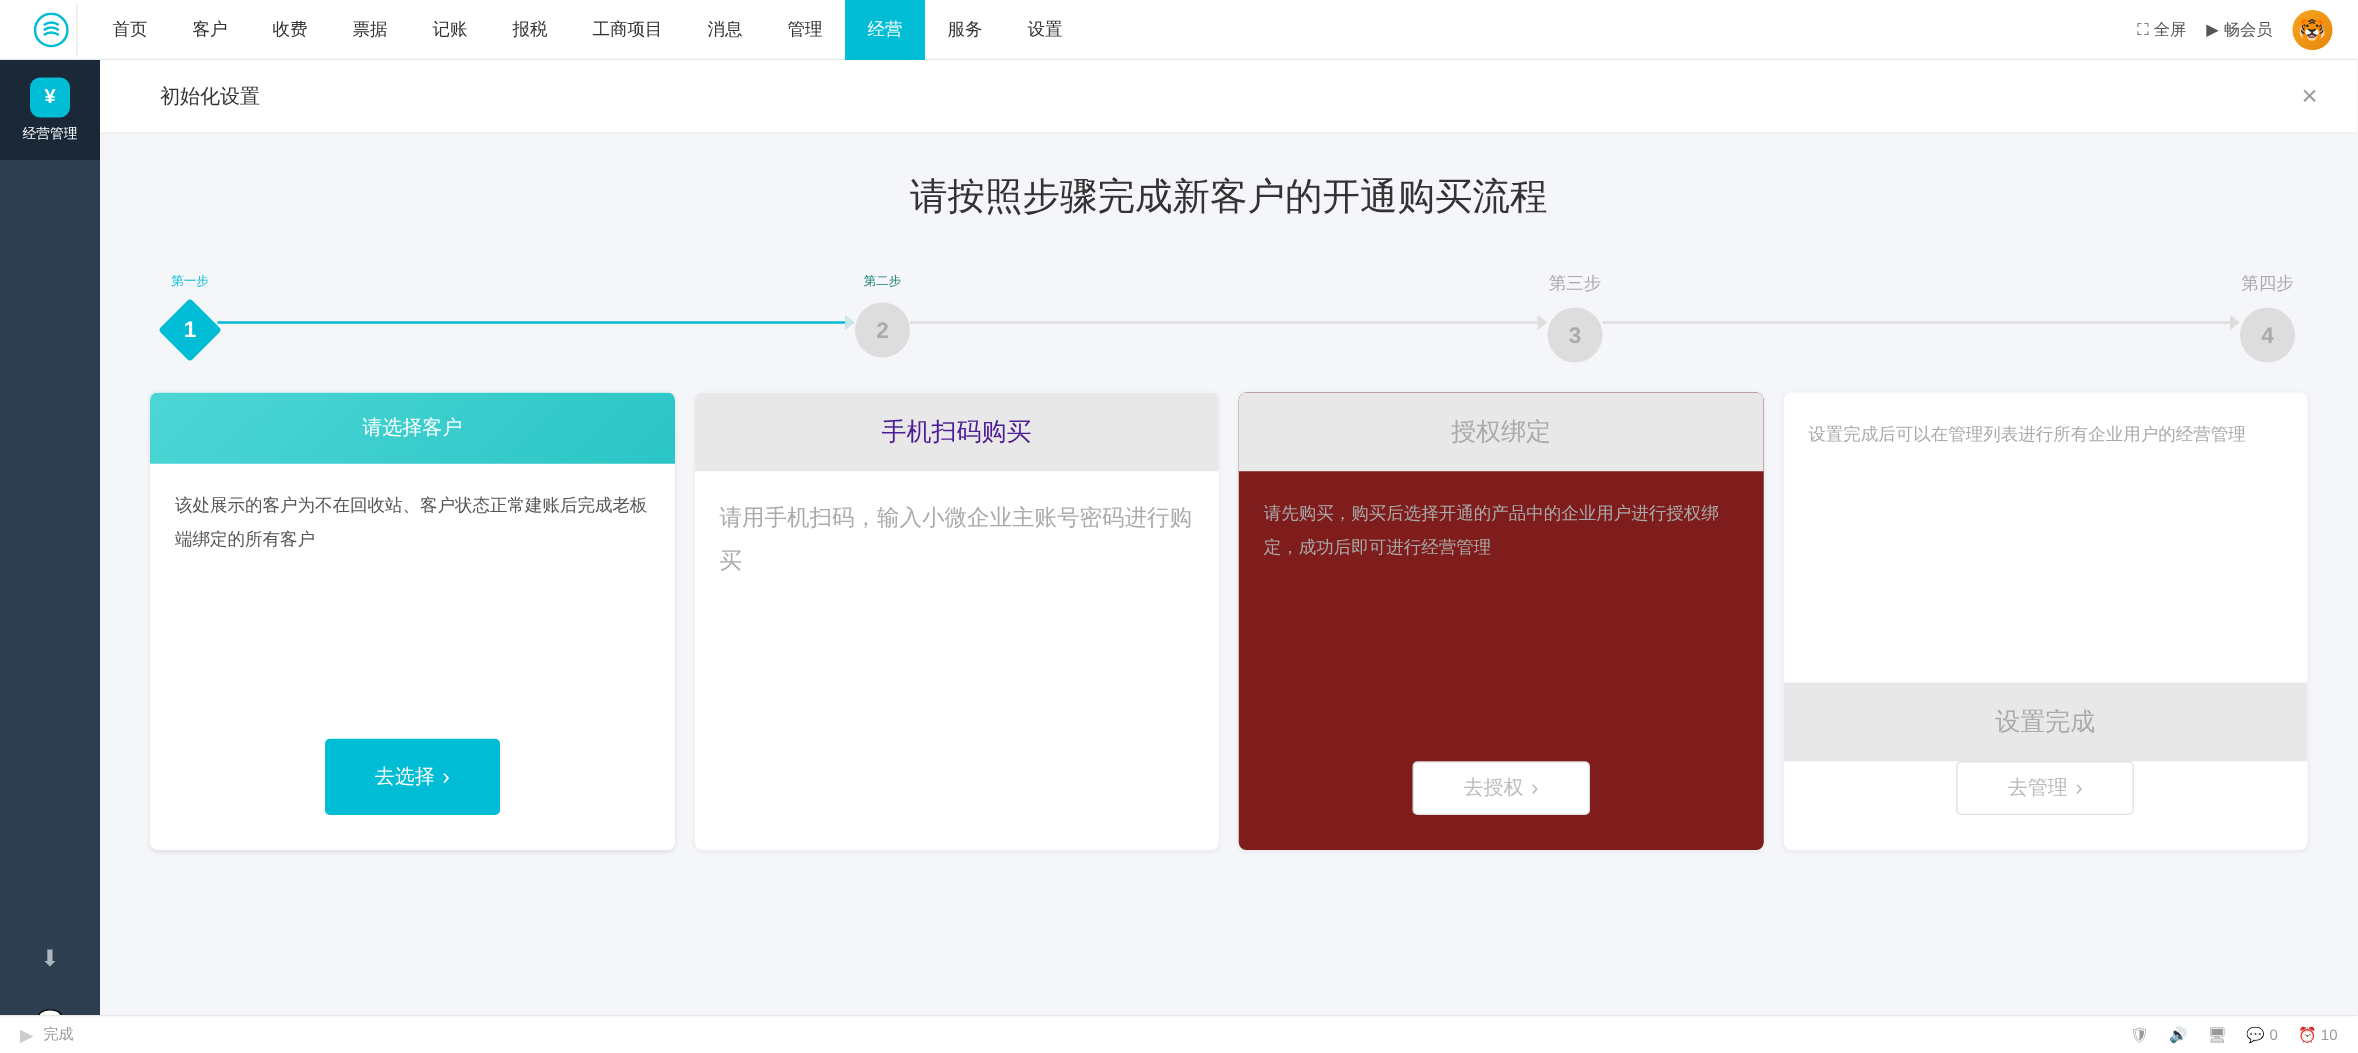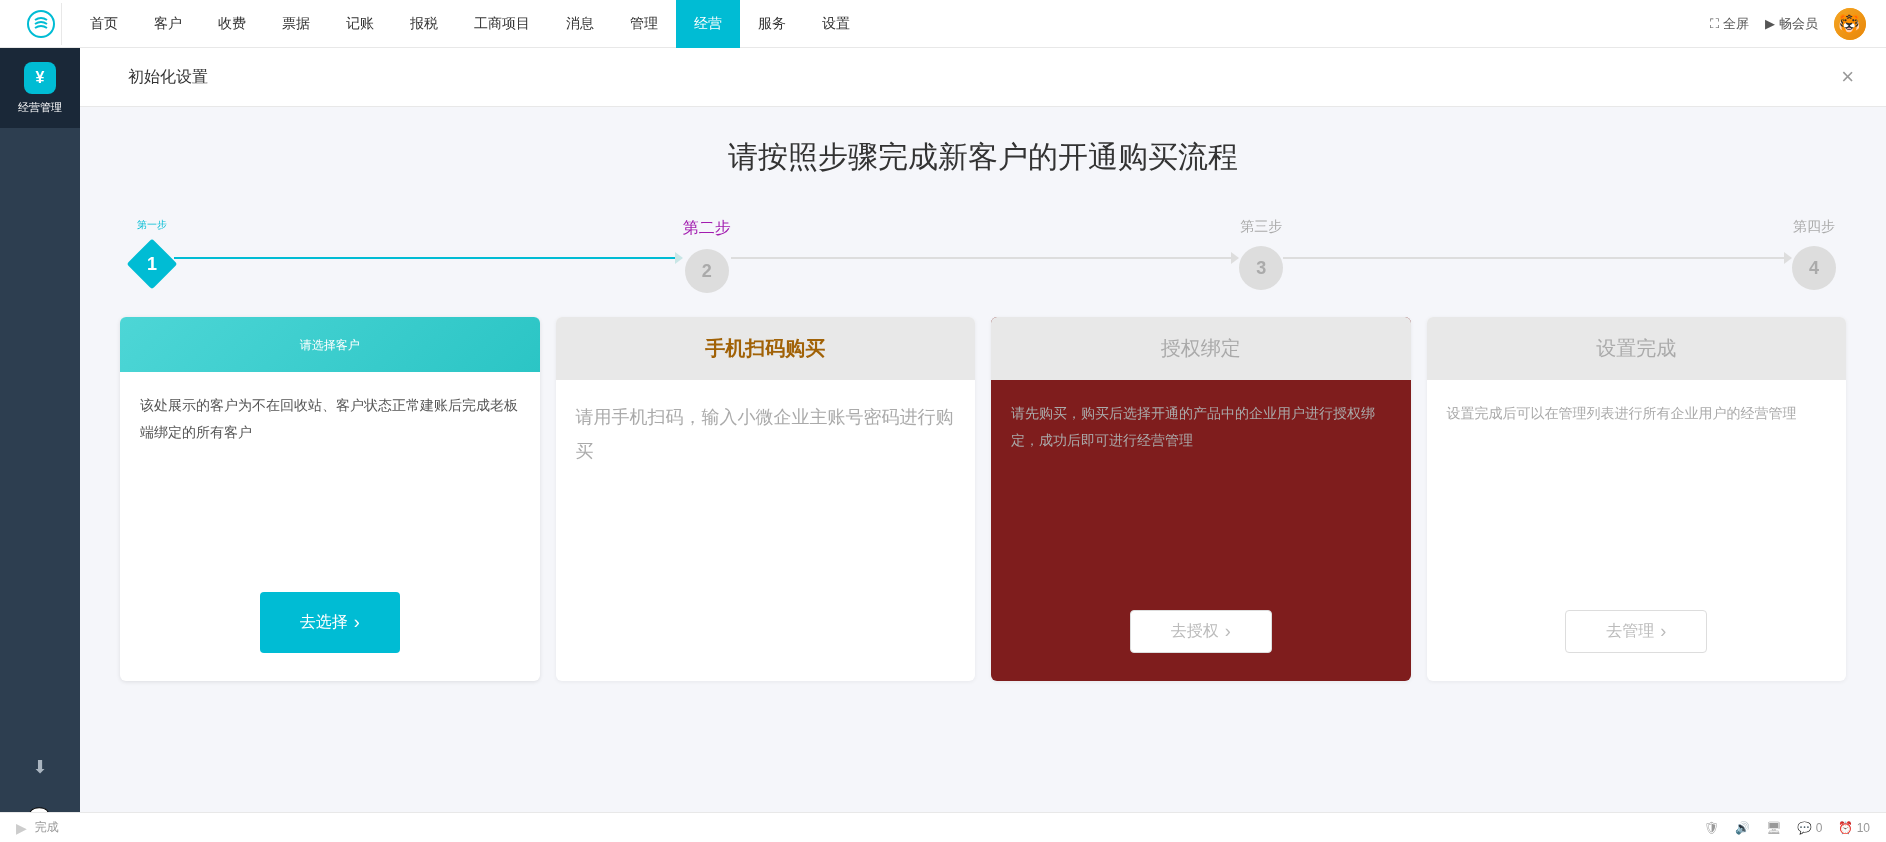--- a/index.html
+++ b/index.html
@@ -190,21 +190,21 @@
           <span style="position:absolute;top:50%;left:50%;transform:translate(-50%,-50%);color:#fff;font-size:18px;font-weight:bold;z-index:3;">1</span>
         </div>
       </div>
 
       <div class="conn-col">
         <div style="flex:1;height:2px;background:#00bcd4;"></div>
         <div style="width:0;height:0;border-top:6px solid transparent;border-bottom:6px solid transparent;border-left:8px solid #c8e6e6;"></div>
       </div>
 
       <div style="display:flex;flex-direction:column;align-items:center;flex:0 0 auto;">
-        <span style="font-size:16px;color:#a21caf;margin-bottom:10px;">第二步</span>
+        <span style="font-size:10px;color:#0f766e;margin-bottom:10px;">第二步</span>
         <div style="width:44px;height:44px;border-radius:50%;background:#ddd;display:flex;align-items:center;justify-content:center;font-size:18px;font-weight:bold;color:#aaa;">
           <span>2</span>
         </div>
       </div>
 
       <div class="conn-col">
         <div style="flex:1;height:2px;background:#ddd;"></div>
         <div style="width:0;height:0;border-top:6px solid transparent;border-bottom:6px solid transparent;border-left:8px solid #ddd;"></div>
       </div>
 
@@ -225,58 +225,58 @@
         <div style="width:44px;height:44px;border-radius:50%;background:#ddd;display:flex;align-items:center;justify-content:center;font-size:18px;font-weight:bold;color:#aaa;">
           <span>4</span>
         </div>
       </div>
     </div>
 
     <div class="cards-row">
 
       <div class="step-card" style="background:#fff;border-radius:6px;overflow:hidden;box-shadow:0 1px 4px rgba(0,0,0,0.1);">
         <div style="background:linear-gradient(135deg,#4dd6d6,#2bc5c5);padding:18px 20px;text-align:center;">
-          <span style="font-size:12px;color:#fff;font-weight:500;">请选择客户</span>
+          <span style="font-size:16px;color:#fff;font-weight:500;">请选择客户</span>
         </div>
         <div style="padding:20px;flex:1;font-size:14px;color:#555;line-height:1.9;min-height:220px;">该处展示的客户为不在回收站、客户状态正常建账后完成老板端绑定的所有客户</div>
         <div style="padding:0 20px 28px;display:flex;justify-content:center;">
           <button class="btn-select">
             <span>去选择</span>
             <span style="font-size:18px;">›</span>
           </button>
         </div>
       </div>
 
       <div class="step-card" style="background:#fff;border-radius:6px;overflow:hidden;box-shadow:0 1px 4px rgba(0,0,0,0.06);">
         <div style="background:#e8e8e8;padding:18px 20px;text-align:center;">
-          <span style="font-size:20px;color:#a16207;font-weight:700;">手机扫码购买</span>
+          <span style="font-size:20px;color:#4c1d95;font-weight:400;">手机扫码购买</span>
         </div>
         <div style="padding:20px;flex:1;font-size:18px;color:#aaa;line-height:1.9;min-height:220px;">请用手机扫码，输入小微企业主账号密码进行购买</div>
         <div style="padding:0 20px 28px;display:flex;justify-content:center;">
         </div>
       </div>
 
       <div class="step-card" style="background:#7f1d1d;border-radius:6px;overflow:hidden;box-shadow:0 1px 4px rgba(0,0,0,0.06);">
         <div style="background:#e8e8e8;padding:18px 20px;text-align:center;">
           <span style="font-size:20px;color:#aaa;font-weight:500;">授权绑定</span>
         </div>
         <div style="padding:20px;flex:1;font-size:14px;color:#aaa;line-height:1.9;min-height:220px;">请先购买，购买后选择开通的产品中的企业用户进行授权绑定，成功后即可进行经营管理</div>
         <div style="padding:0 20px 28px;display:flex;justify-content:center;">
           <button class="btn-disabled">
             <span>去授权</span>
             <span style="font-size:18px;">›</span>
           </button>
         </div>
       </div>
 
       <div class="step-card" style="background:#fff;border-radius:6px;overflow:hidden;box-shadow:0 1px 4px rgba(0,0,0,0.06);">
+        <div style="padding:20px;flex:1;font-size:14px;color:#aaa;line-height:1.9;min-height:220px;">设置完成后可以在管理列表进行所有企业用户的经营管理</div>
         <div style="background:#e8e8e8;padding:18px 20px;text-align:center;">
           <span style="font-size:20px;color:#aaa;font-weight:500;">设置完成</span>
         </div>
-        <div style="padding:20px;flex:1;font-size:14px;color:#aaa;line-height:1.9;min-height:220px;">设置完成后可以在管理列表进行所有企业用户的经营管理</div>
         <div style="padding:0 20px 28px;display:flex;justify-content:center;">
           <button class="btn-disabled">
             <span>去管理</span>
             <span style="font-size:18px;">›</span>
           </button>
         </div>
       </div>
 
     </div>
   </div>

